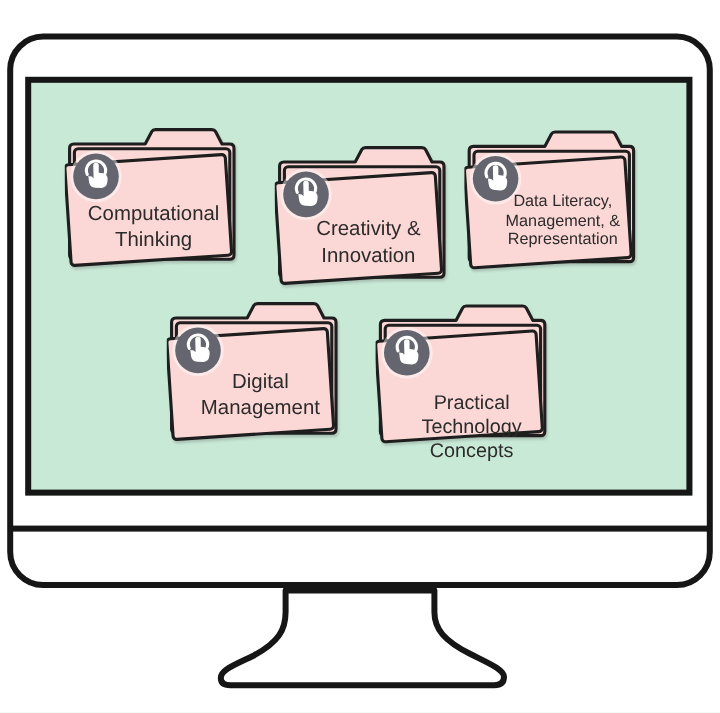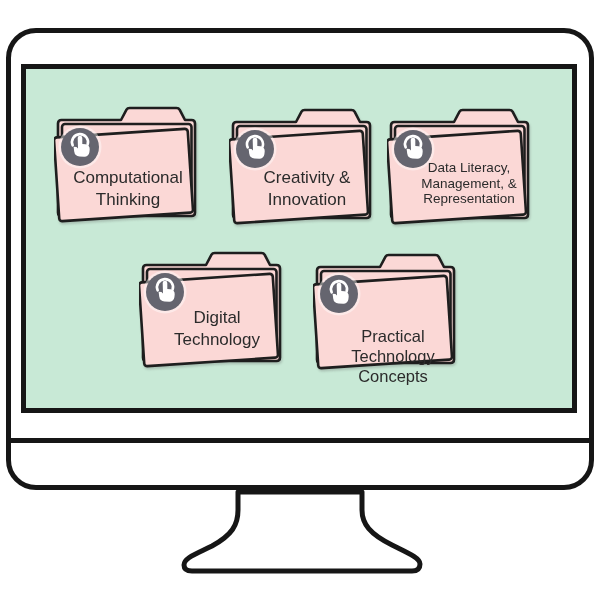--- a/index.html
+++ b/index.html
@@ -31,21 +31,21 @@
   .badge-halo{fill:rgba(255,255,255,0.45);}
   .badge-circle{fill:#65656f;}
   .badge-arc{fill:none;stroke:#ffffff;stroke-width:2.6;stroke-linecap:round;}
   .badge-hand{fill:#ffffff;}
 
   .label{
     position:absolute;left:0;width:148px;text-align:center;white-space:pre-line;
     color:#2b2b2b;font-size:17px;line-height:1.28;
   }
   .f1{left:54px;top:106px;}   .f1 .label{top:61px;}
-  .f2{left:229px;top:108px;}  .f2 .label{top:59px;transform:translateX(4px);}
+  .f2{left:229px;top:121px;}  .f2 .label{top:59px;transform:translateX(4px);}
   .f3{left:387px;top:108px;}  .f3 .label{top:52px;transform:translateX(8px);font-size:13.5px;line-height:1.15;}
   .f4{left:139px;top:251px;}  .f4 .label{top:56px;transform:translateX(4px);}
   .f5{left:313px;top:253px;}  .f5 .label{top:38px;transform:translateX(6px);font-size:16.5px;line-height:1.2;margin-top:36px;}
 </style>
 </head>
 <body>
 
 <div class="stage">
 
   <svg class="stand" viewBox="0 0 280 92" aria-hidden="true">
@@ -112,21 +112,21 @@
       <rect class="shape" x="8" y="18" width="129.5" height="88" rx="3"></rect>
       <rect class="shape" x="2.5" y="27" width="134" height="84" rx="3" transform="rotate(-3.8 69.5 69)"></rect>
       <g transform="translate(26 41)">
         <circle class="badge-halo" r="21.5"></circle>
         <circle class="badge-circle" r="19"></circle>
         <path class="badge-arc" d="M -7.3 -1.6 A 8 8 0 1 1 7.6 -2.4"></path>
         <path class="badge-hand" d="M -2.3 -9 a 2.3 2.3 0 0 1 4.6 0 l 0 5.9 l 3.3 0.45 a 4.7 4.7 0 0 1 4.1 5.1 l -0.3 2.7 a 5 5 0 0 1 -5.2 4.5 l -4.7 -0.25 a 5.6 5.6 0 0 1 -5.3 -4.8 l -0.6 -4.9 l 2.9 0.4 l 1.5 1.5 z"></path>
       </g>
     </svg>
     <div class="label">Digital
-Technology</div>
+Management</div>
   </div>
 
   <div class="folder f5">
     <svg class="folder-art" viewBox="0 0 148 118">
       <path class="shape" d="M 4 17.5 Q 4 14 7.5 14 L 67 14 L 72.5 3.6 Q 73.4 2 75.6 2 L 122.5 2 Q 124.7 2 125.6 3.6 L 131 14 L 137.5 14 Q 141 14 141 17.5 L 141 106.5 Q 141 110 137.5 110 L 7.5 110 Q 4 110 4 106.5 Z"></path>
       <rect class="shape" x="8" y="18" width="129.5" height="88" rx="3"></rect>
       <rect class="shape" x="2.5" y="27" width="134" height="84" rx="3" transform="rotate(-3.8 69.5 69)"></rect>
       <g transform="translate(26 41)">
         <circle class="badge-halo" r="21.5"></circle>
         <circle class="badge-circle" r="19"></circle>

